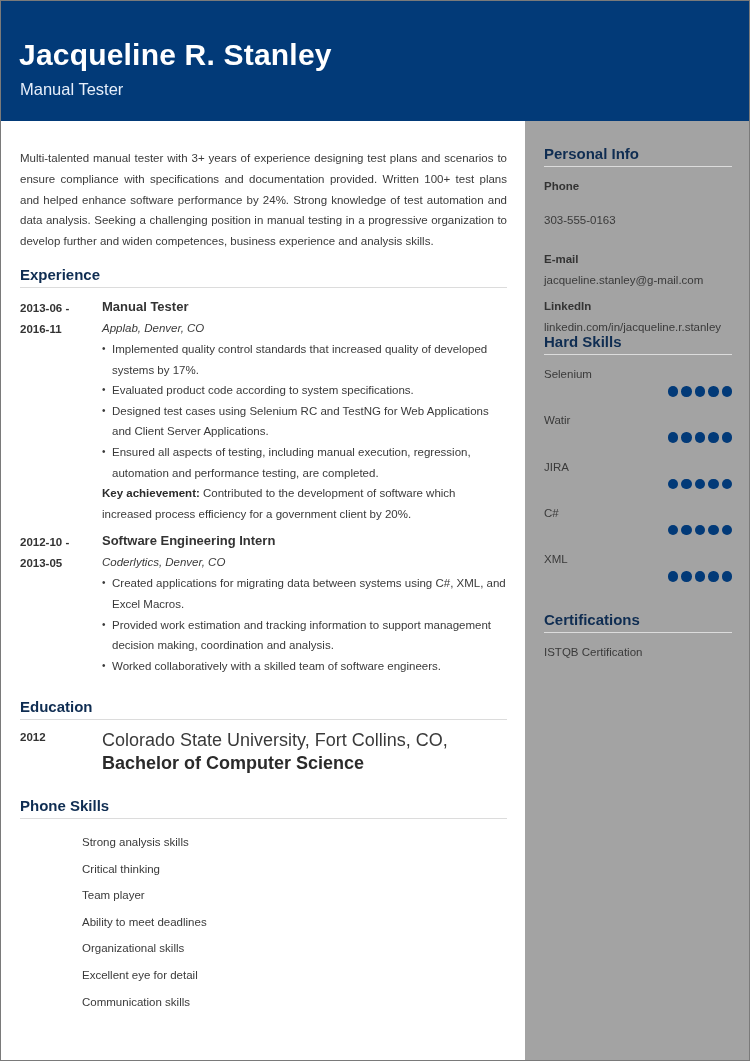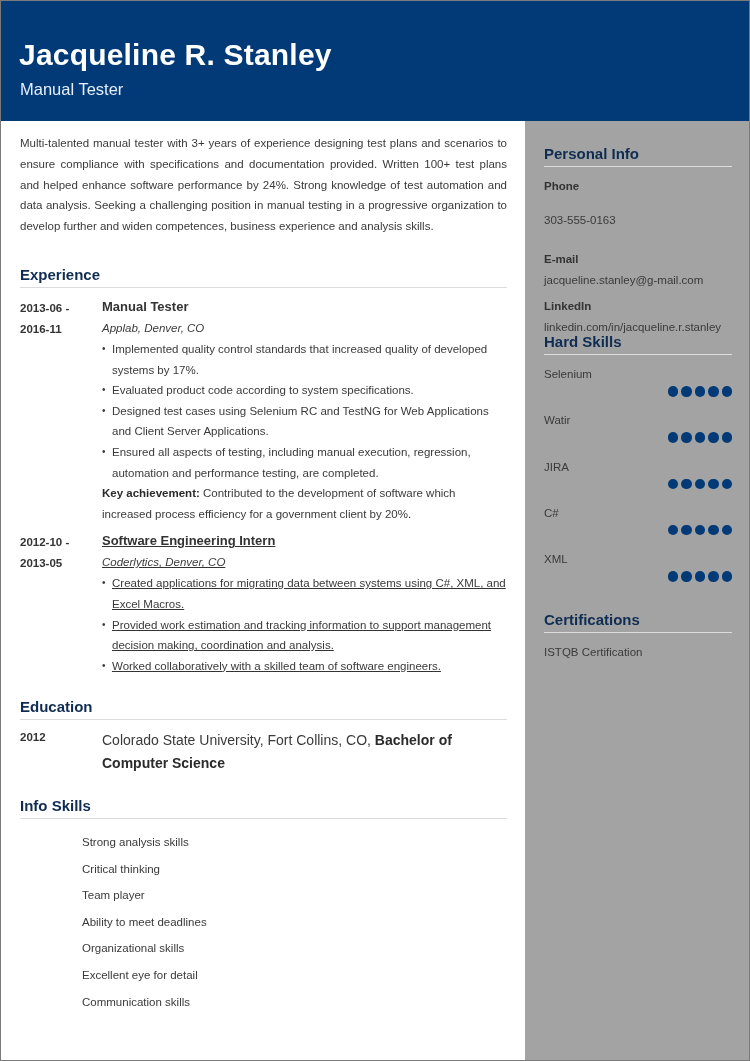--- a/index.html
+++ b/index.html
@@ -36,21 +36,21 @@
   .main {
     position: absolute; left: 0; top: 120px;
     width: 524px; height: 941px;
   }
   .sidebar {
     position: absolute; left: 524px; top: 120px;
     width: 224px; height: 940px;
     background: #a3a3a3;
   }
   .summary {
-    position: absolute; left: 19px; top: 12px;
+    position: absolute; left: 19px; top: 27px;
     width: 487px;
     font-size: 11.5px; line-height: 20.8px;
     text-align: justify; color: #3a3a3a;
   }
   .section-title {
     font-size: 15px; font-weight: bold; color: #0f2d52;
     padding-bottom: 4px;
     border-bottom: 1px solid #dcdcdc;
   }
   .sec {
@@ -80,21 +80,21 @@
   }
   .key {
     font-size: 11.5px; line-height: 20.6px; color: #3a3a3a;
   }
   .key b { color: #2b2b2b; }
   .edu-row { position: relative; margin-top: 9px; }
   .edu-year {
     position: absolute; left: 0; top: 2px; font-size: 11.5px; font-weight: bold; color: #333;
   }
   .edu-text {
-    margin-left: 82px; font-size: 14px; line-height: 23px; color: #3a3a3a;
+    margin-left: 82px; font-size: 18px; line-height: 23px; color: #3a3a3a;
   }
   .edu-text b { color: #2b2b2b; }
   .soft-list { margin-left: 62px; margin-top: 10px; list-style: none; }
   .soft-list li { font-size: 11.5px; line-height: 26.6px; color: #3a3a3a; }
 
   .side-sec { position: absolute; left: 19px; width: 188px; }
   .side-label { font-size: 11.5px; font-weight: bold; color: #333; line-height: 20px; }
   .side-value { font-size: 11.5px; color: #3a3a3a; line-height: 20px; }
   .skill { position: relative; height: 46.3px; }
   .skill-name { font-size: 11.5px; color: #3a3a3a; line-height: 20px; padding-top: 2px; }
@@ -128,21 +128,21 @@
           <ul class="bullets">
             <li>Implemented quality control standards that increased quality of developed systems by 17%.</li>
             <li>Evaluated product code according to system specifications.</li>
             <li>Designed test cases using Selenium RC and TestNG for Web Applications and Client Server Applications.</li>
             <li>Ensured all aspects of testing, including manual execution, regression, automation and performance testing, are completed.</li>
           </ul>
           <div class="key"><b>Key achievement:</b><span> Contributed to the development of software which increased process efficiency for a government client by 20%.</span></div>
         </div>
       </div>
 
-      <div class="job" style="margin-top:6px;text-decoration:underline;">
+      <div class="job" style="margin-top:6px;">
         <div class="job-dates">
           <div>2012-10 -</div>
           <div>2013-05</div>
         </div>
         <div class="job-body">
           <div class="job-title">Software Engineering Intern</div>
           <div class="job-company">Coderlytics, Denver, CO</div>
           <ul class="bullets">
             <li>Created applications for migrating data between systems using C#, XML, and Excel Macros.</li>
             <li>Provided work estimation and tracking information to support management decision making, coordination and analysis.</li>
@@ -154,21 +154,21 @@
 
     <div class="sec" style="top:577px;">
       <div class="section-title">Education</div>
       <div class="edu-row">
         <div class="edu-year">2012</div>
         <div class="edu-text"><span>Colorado State University, Fort Collins, CO, </span><b>Bachelor of Computer Science</b></div>
       </div>
     </div>
 
     <div class="sec" style="top:676px;">
-      <div class="section-title">Info Skills</div>
+      <div class="section-title">Phone Skills</div>
       <ul class="soft-list">
         <li>Strong analysis skills</li>
         <li>Critical thinking</li>
         <li>Team player</li>
         <li>Ability to meet deadlines</li>
         <li>Organizational skills</li>
         <li>Excellent eye for detail</li>
         <li>Communication skills</li>
       </ul>
     </div>

